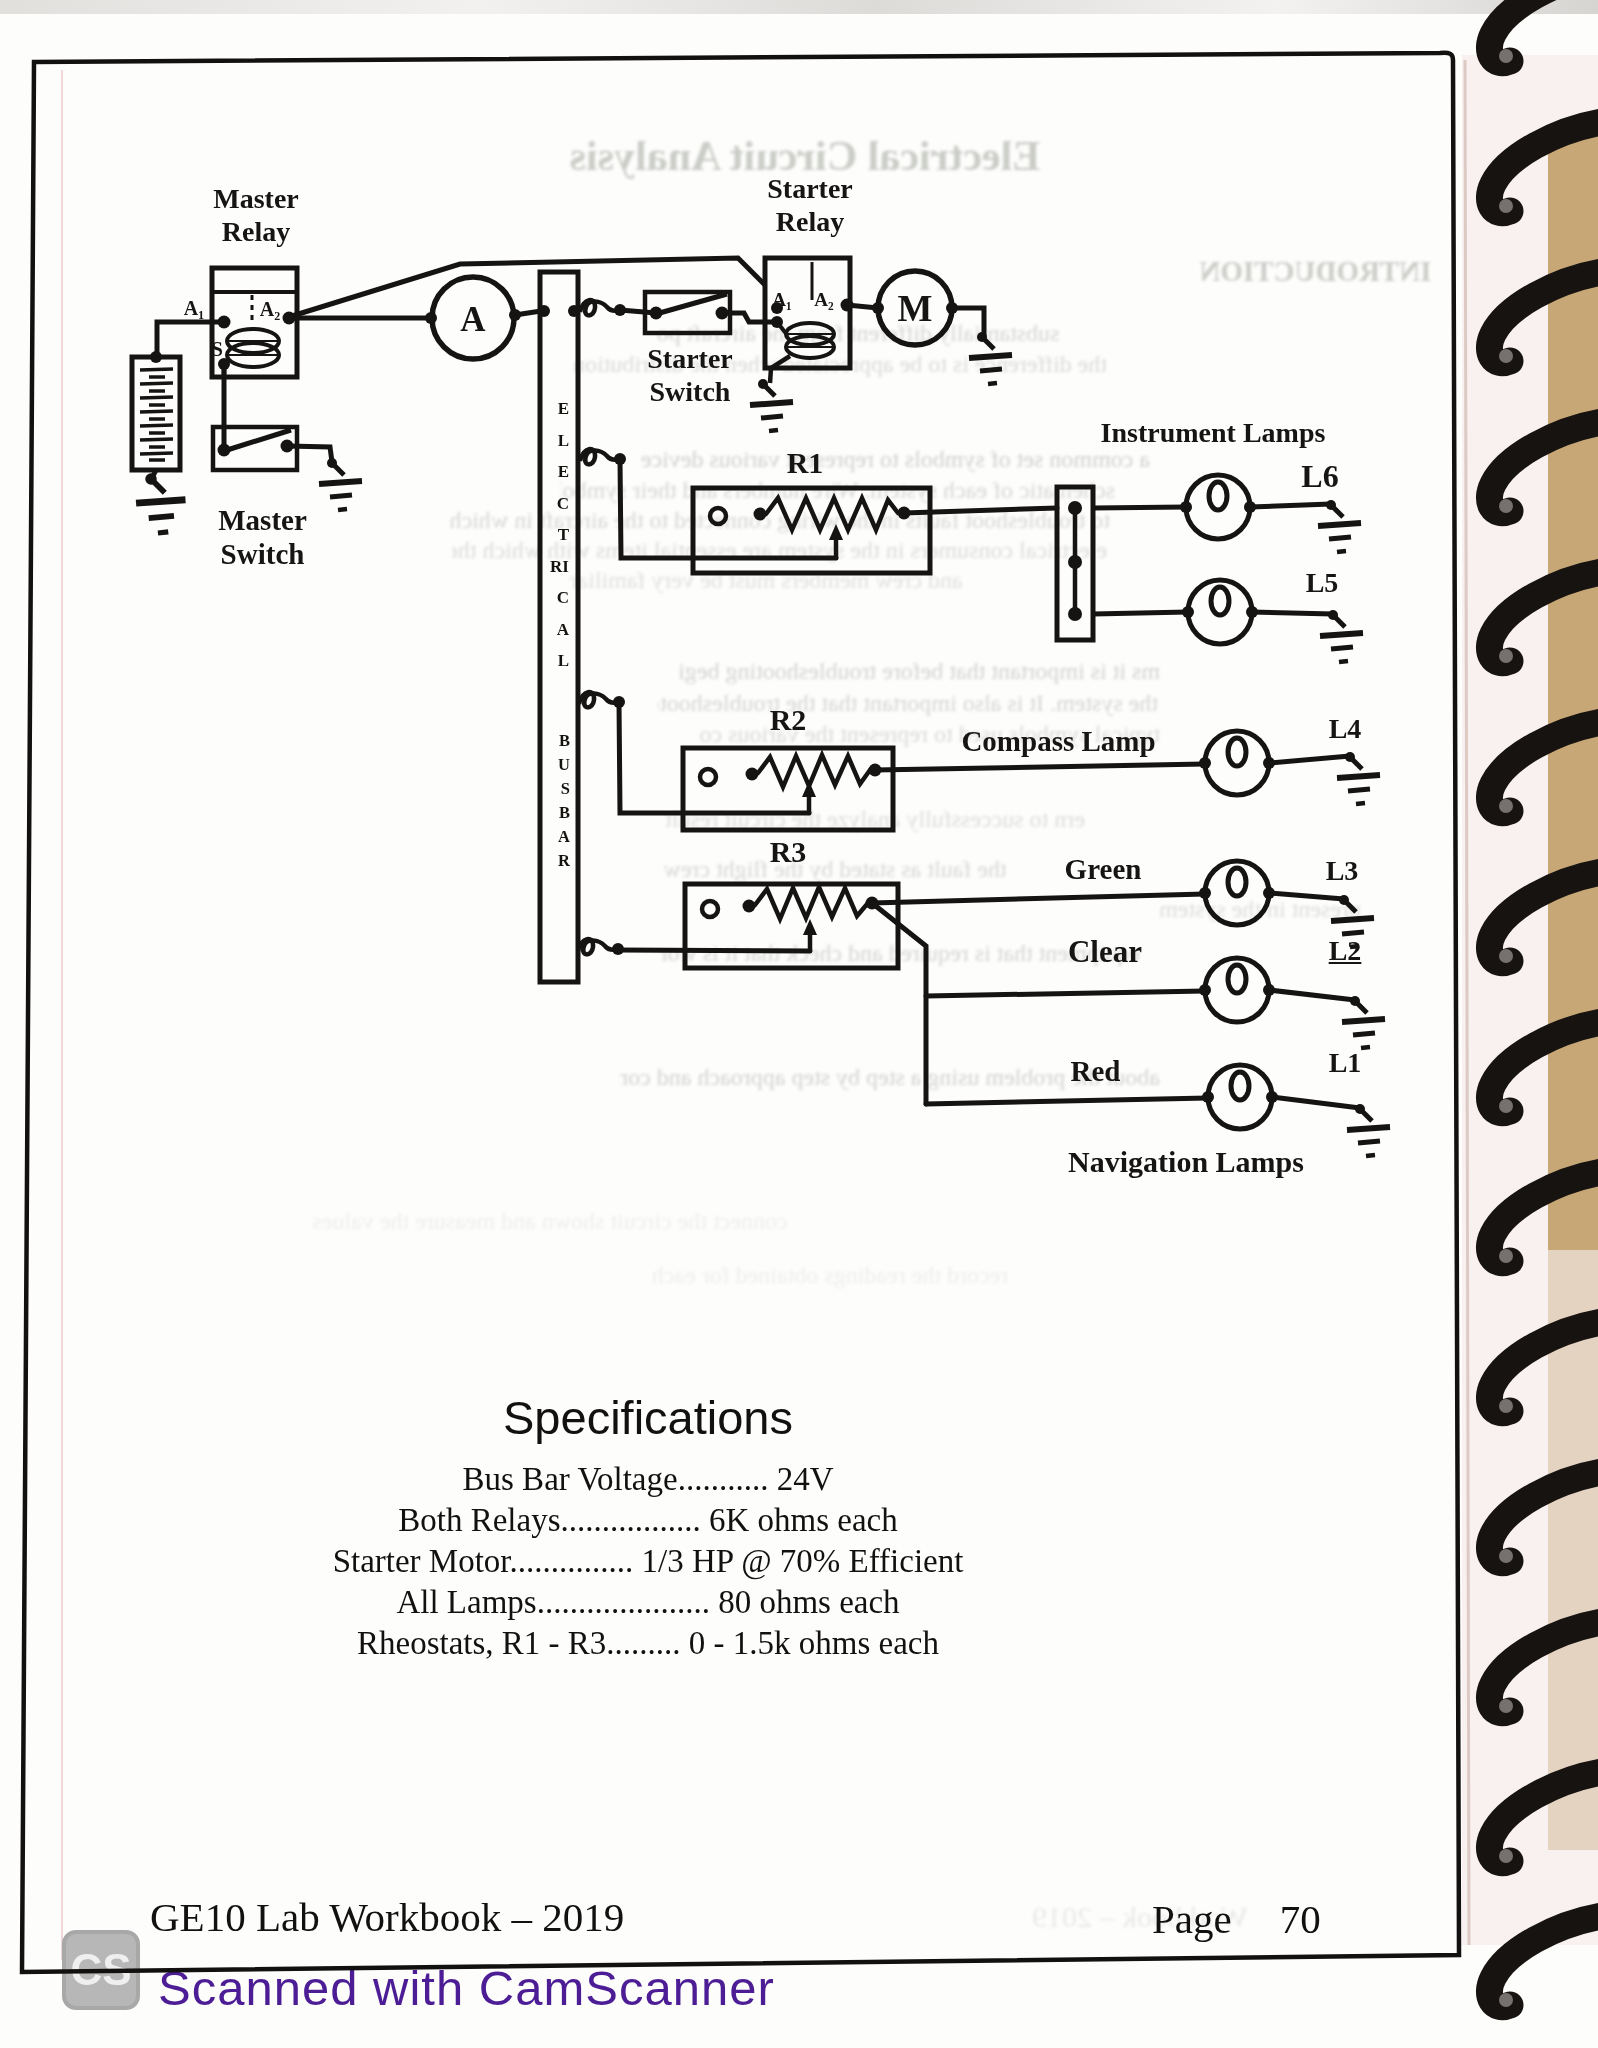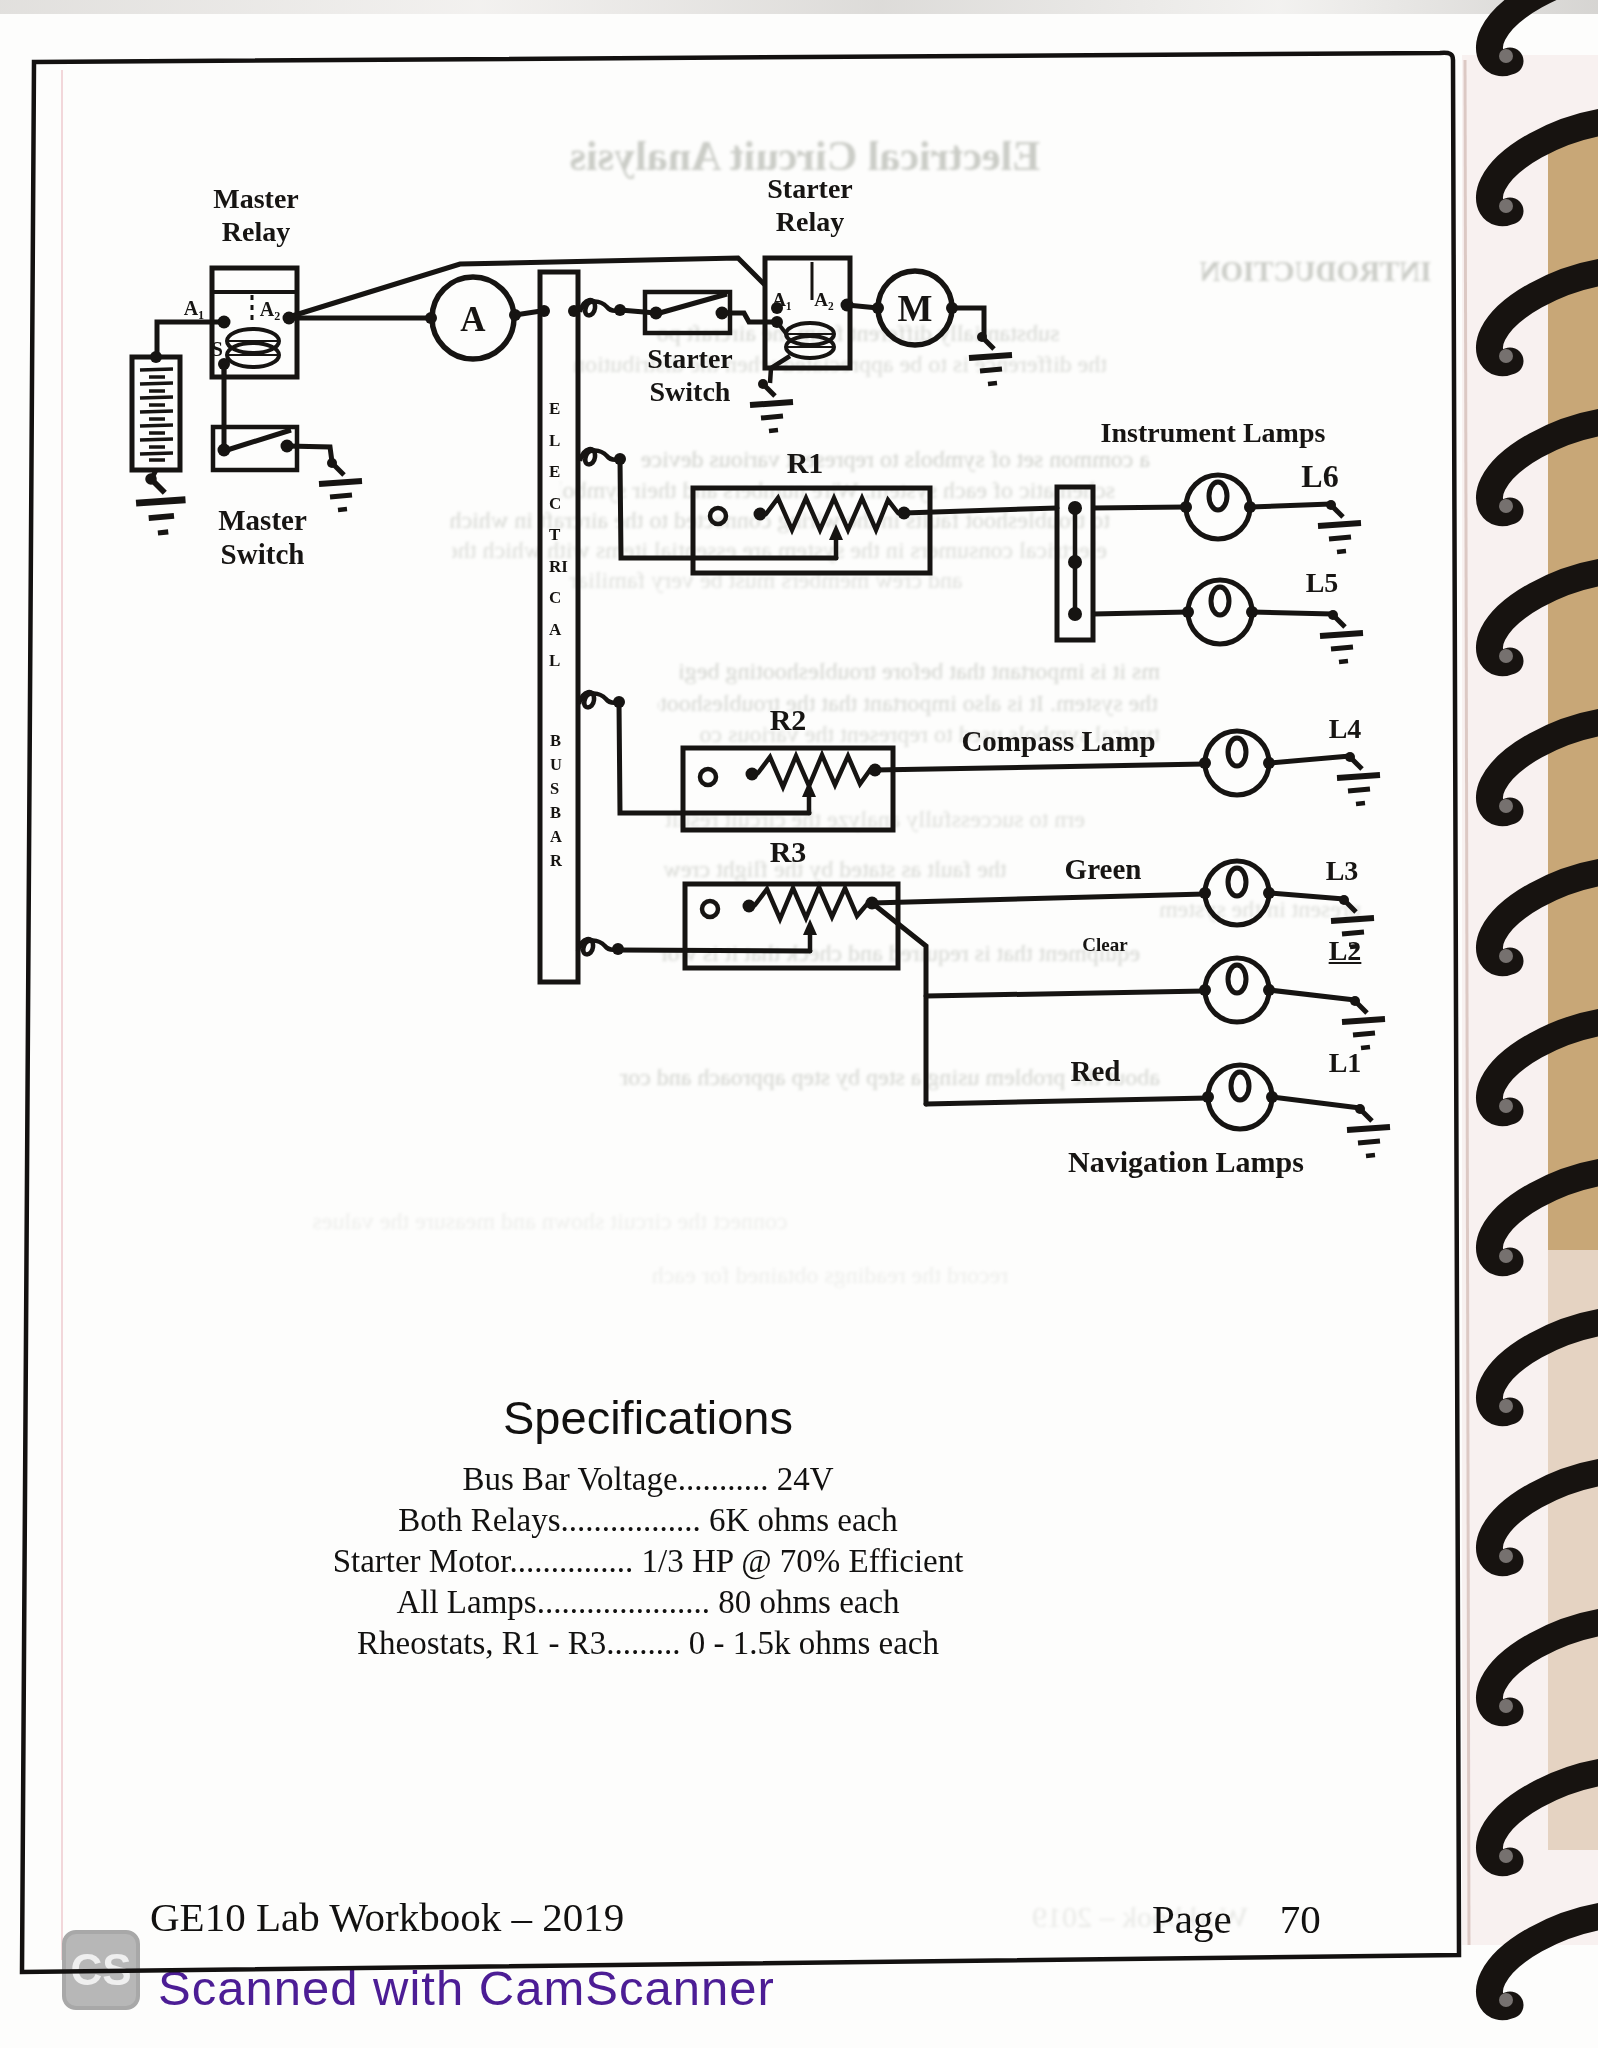--- a/index.html
+++ b/index.html
@@ -6,21 +6,21 @@
   #stage{position:relative;width:1598px;height:2048px;background:#fdfdfc;overflow:hidden;
          font-family:"Liberation Serif", serif;}
   #bleed-layer,#label-layer{position:absolute;inset:0;}
   #bleed-layer{z-index:1;}
   #diagram-svg{position:absolute;left:0;top:0;z-index:2;}
   #label-layer{z-index:3;pointer-events:none;}
   .lbl{position:absolute;color:#171513;font-weight:bold;text-align:center;line-height:1.18;
        white-space:pre-line;}
   .bleed-line{position:absolute;color:#7e8376;transform:scaleX(-1);filter:blur(1.4px);
        white-space:nowrap;overflow:hidden;text-align:center;font-family:"Liberation Serif",serif;}
-  .vert-word{position:absolute;width:20px;word-break:break-all;text-align:left;
+  .vert-word{position:absolute;width:20px;word-break:break-all;text-align:right;
        color:#151310;font-weight:bold;}
   #topstrip{position:absolute;left:0;top:0;width:1598px;height:14px;z-index:2;
        background:linear-gradient(90deg,#d8d6d3,#efedeb 30%,#d2d0cd 55%,#efeeec 80%,#c9c7c4);opacity:.75;}
   #wm-badge{position:absolute;left:62px;top:1930px;width:78px;height:80px;background:#b7b7b7;
        border-radius:14px;z-index:1;display:flex;align-items:center;justify-content:center;
        color:#efefef;font-family:"Liberation Sans",sans-serif;font-weight:bold;font-size:44px;
        border:4px solid #a8a8a8;box-sizing:border-box;}
   #wm-text{position:absolute;left:158px;top:1960px;z-index:1;color:#4c1d95;
        font-family:"Liberation Sans",sans-serif;font-size:49px;letter-spacing:1px;}
   #spec-block{position:absolute;left:298px;top:1390px;width:700px;text-align:center;z-index:3;color:#121110;}
@@ -326,21 +326,21 @@
     <div class="lbl" style="left:748px;top:702px;width:80px;font-size:30px;">R2</div>
     <div class="lbl" style="left:748px;top:834px;width:80px;font-size:30px;">R3</div>
 
     <div class="lbl" style="left:1088px;top:416px;width:250px;font-size:28px;">Instrument Lamps</div>
     <div class="lbl" style="left:1290px;top:458px;width:60px;font-size:32px;">L6</div>
     <div class="lbl" style="left:1292px;top:566px;width:60px;font-size:28px;">L5</div>
     <div class="lbl" style="left:916px;top:724px;width:285px;font-size:29px;">Compass Lamp</div>
     <div class="lbl" style="left:1315px;top:712px;width:60px;font-size:28px;">L4</div>
     <div class="lbl" style="left:1048px;top:852px;width:110px;font-size:29px;">Green</div>
     <div class="lbl" style="left:1312px;top:854px;width:60px;font-size:28px;">L3</div>
-    <div class="lbl" style="left:1055px;top:934px;width:100px;font-size:19px;">Clear</div>
+    <div class="lbl" style="left:1055px;top:934px;width:100px;font-size:31px;">Clear</div>
     <div class="lbl" style="left:1315px;top:934px;width:60px;font-size:28px;text-decoration:underline;">L2</div>
     <div class="lbl" style="left:1048px;top:1054px;width:95px;font-size:29px;">Red</div>
     <div class="lbl" style="left:1315px;top:1046px;width:60px;font-size:28px;">L1</div>
     <div class="lbl" style="left:1036px;top:1144px;width:300px;font-size:30px;">Navigation Lamps</div>
   </div>
 
   <div id="spec-block">
     <div id="spec-title">Specifications</div>
     <div class="spec-line">Bus Bar Voltage........... 24V</div>
     <div class="spec-line">Both Relays................. 6K ohms each</div>

